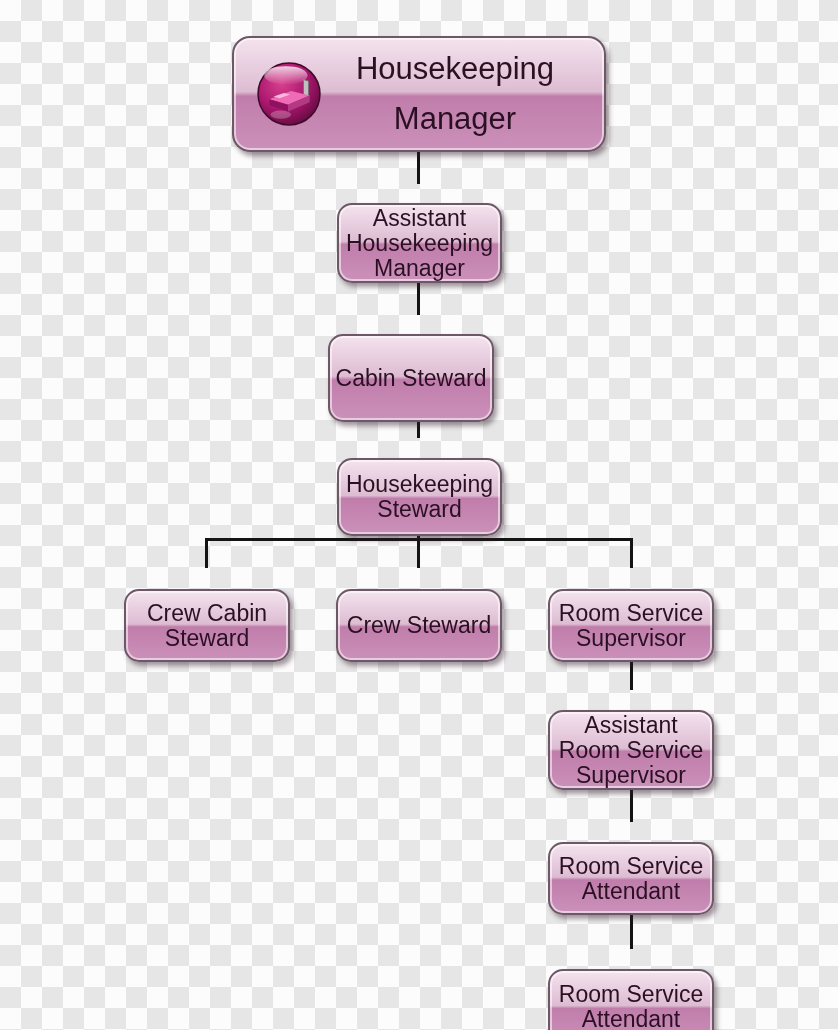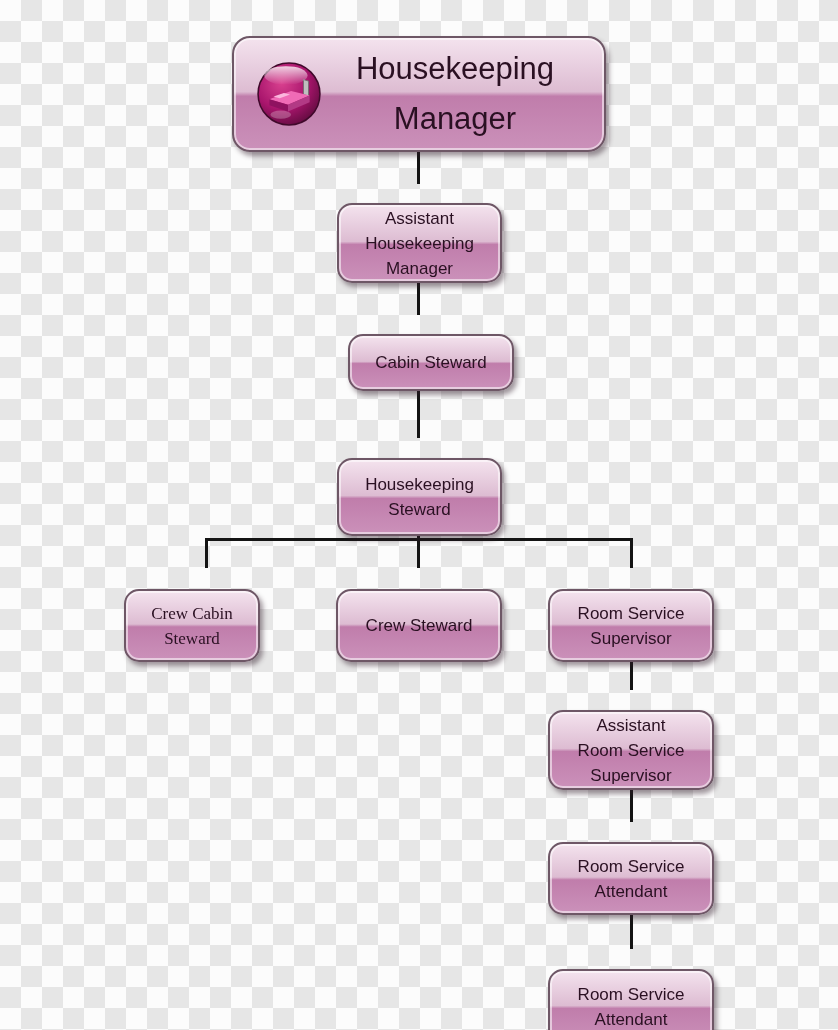--- a/index.html
+++ b/index.html
@@ -16,33 +16,33 @@
 
   .node {
     position:absolute; z-index:2;
     border:2px solid #6e5766; border-radius:15px;
     background: linear-gradient(180deg, #f4e3ee 0%, #ddbcd2 48%, #c07dab 52%, #cb91ba 100%);
     box-shadow: 3px 4px 5px rgba(50,30,45,0.45), inset 0 0 0 2px rgba(255,255,255,0.55);
     display:flex; align-items:center; justify-content:center;
     text-align:center; color:#2a1022;margin-top:24px;
   }
   .node .label { width:100%; }
-  .node .label .line { font-size:17px; line-height:25px; }
+  .node .label .line { font-size:23px; line-height:25px; }
 
   #node-manager { display:flex; flex-direction:row; align-items:center; padding:0 16px 0 22px; border-radius:18px; }
   #node-manager .icon { flex:0 0 auto; width:66px; height:66px; }
   #node-manager .label { flex:1; }
   #node-manager .label .line { font-size:31px; line-height:50px; font-weight:400; }
 
   
   #node-manager                 { left:232px; top:12px;  width:374px; height:116px; }
   #node-assistant-manager       { left:337px; top:179px; width:165px; height:80px; }
-  #node-cabin-steward           { left:348px; top:310px; width:166px; height:57px; }
+  #node-cabin-steward           { left:328px; top:310px; width:166px; height:88px; }
   #node-housekeeping-steward    { left:337px; top:434px; width:165px; height:78px; }
-  #node-crew-cabin-steward      { left:124px; top:565px; width:136px; height:73px;font-family:Liberation Serif, serif; }
+  #node-crew-cabin-steward      { left:124px; top:565px; width:166px; height:73px; }
   #node-crew-steward            { left:336px; top:565px; width:166px; height:73px; }
   #node-rs-supervisor           { left:548px; top:565px; width:166px; height:73px; }
   #node-asst-rs-supervisor      { left:548px; top:686px; width:166px; height:80px; }
   #node-rs-attendant-1          { left:548px; top:818px; width:166px; height:73px; }
   #node-rs-attendant-2          { left:548px; top:945px; width:166px; height:76px; }
 
   
   #c-v1  { left:417px; top:124px; width:3px; height:60px; }
   #c-v2  { left:417px; top:255px; width:3px; height:60px; }
   #c-v3  { left:417px; top:380px; width:3px; height:58px; }

